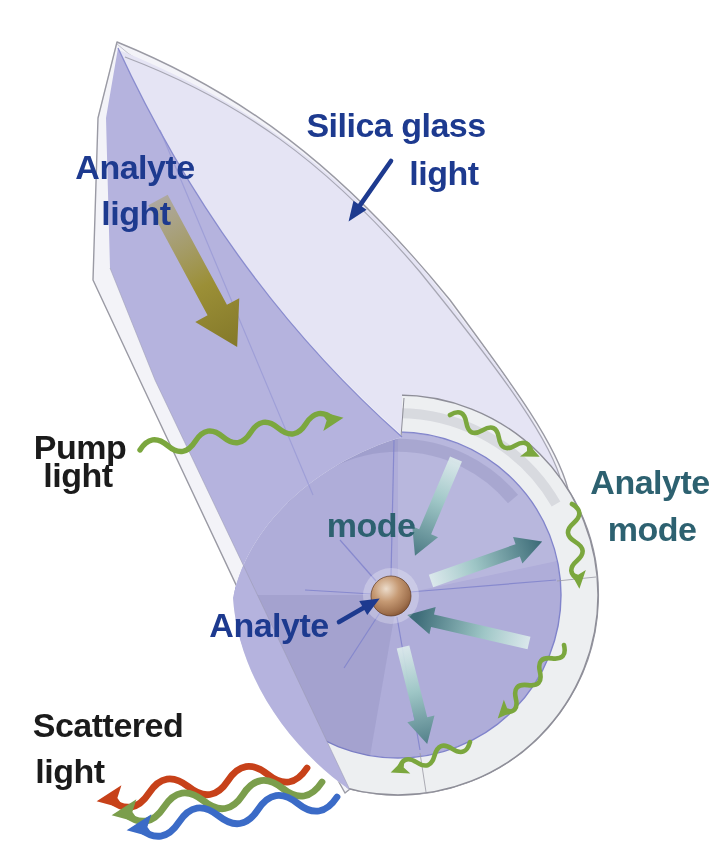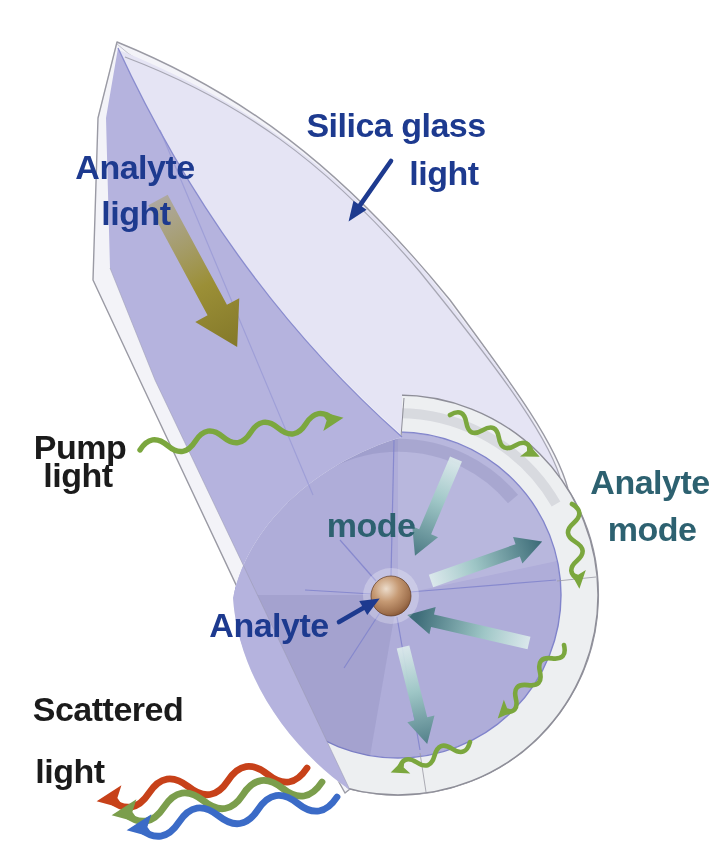--- a/index.html
+++ b/index.html
@@ -163,16 +163,16 @@
 <div class="lbl c-black" style="left:80px;top:430px">Pump</div>
 <div class="lbl c-black" style="left:78px;top:458px">light</div>
 
 <div class="lbl c-teal" style="left:371px;top:508px">mode</div>
 
 <div class="lbl c-teal" style="left:650px;top:465px">Analyte</div>
 <div class="lbl c-teal" style="left:652px;top:512px">mode</div>
 
 <div class="lbl c-blue" style="left:269px;top:608px">Analyte</div>
 
-<div class="lbl c-black" style="left:108px;top:692px">Scattered</div>
+<div class="lbl c-black" style="left:108px;top:708px">Scattered</div>
 <div class="lbl c-black" style="left:70px;top:754px">light</div>
 
 </div>
 
 </body></html>

